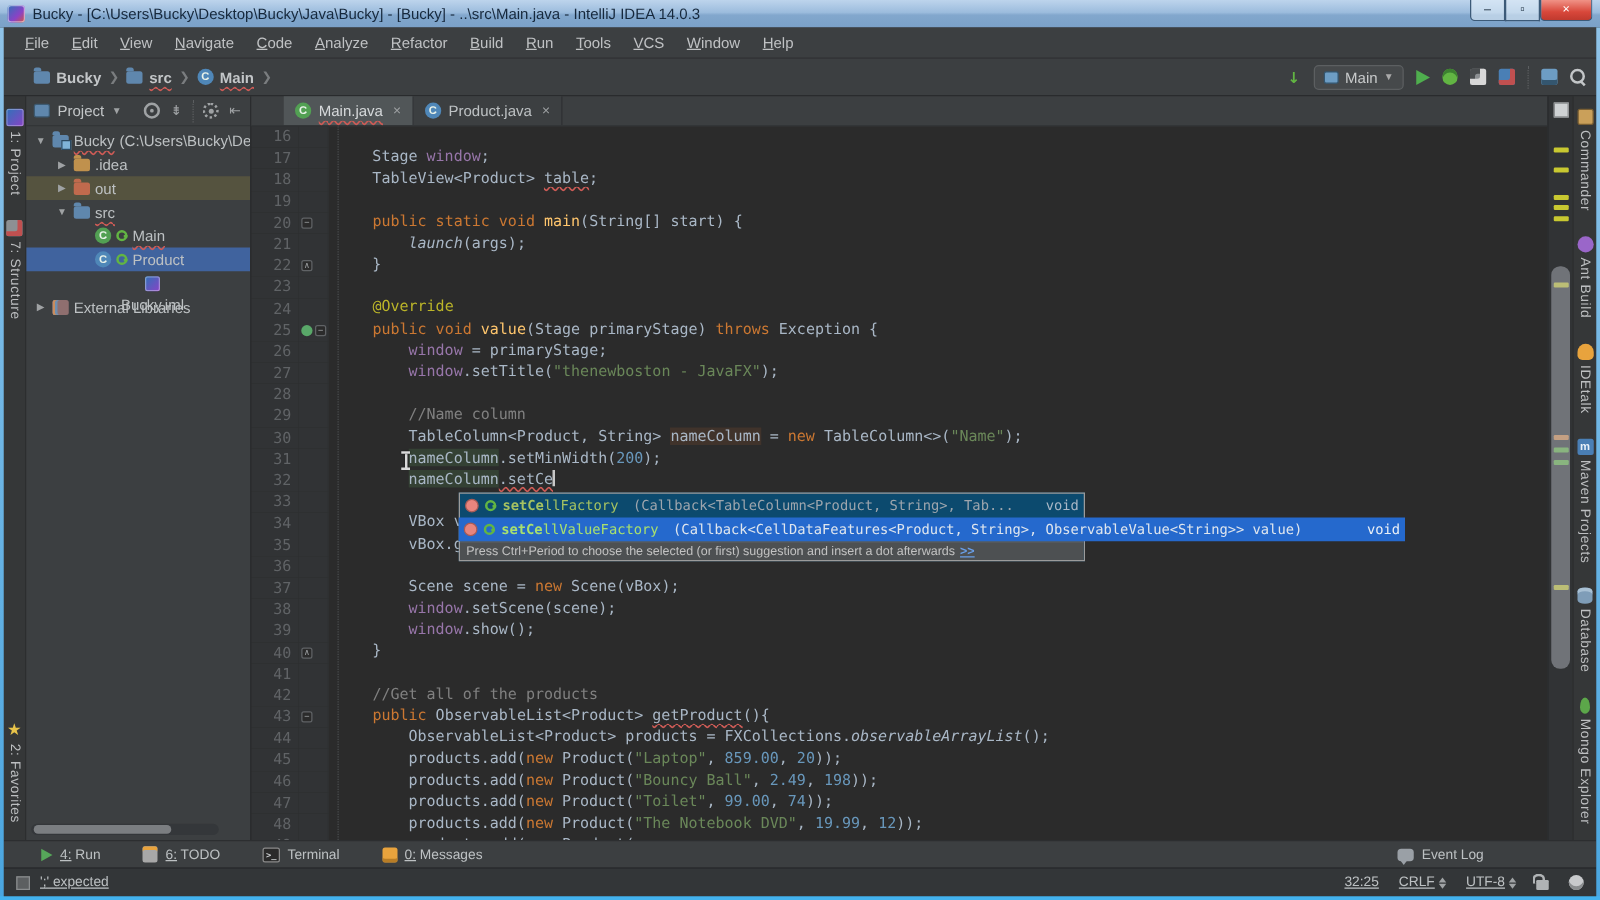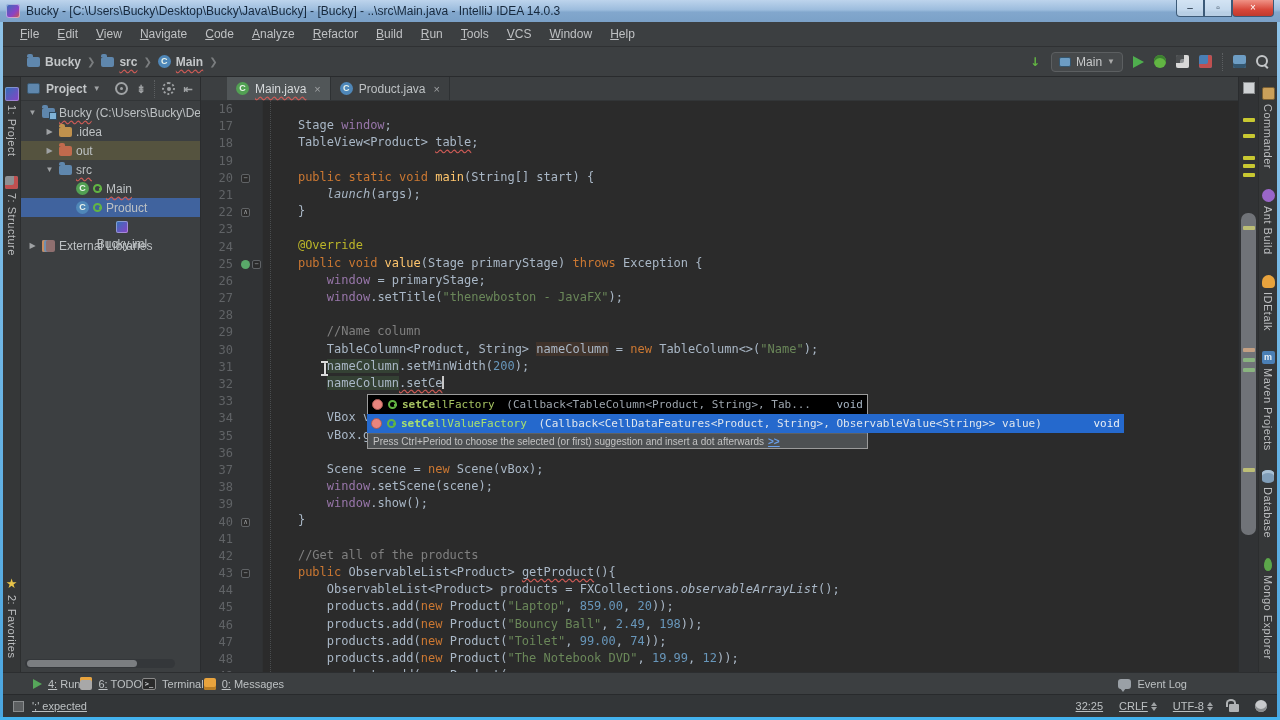--- a/index.html
+++ b/index.html
@@ -40,21 +40,21 @@
   .main{position:absolute;left:3px;top:77px;width:1274px;height:595px;}
   .stripe{position:absolute;top:0;height:595px;background:#353738;}
   .stripe.left{left:0;width:18px;border-right:1px solid #2c2e2f;}
   .stripe.right{left:1255px;width:19px;border-left:1px solid #2c2e2f;}
   .vbtn{display:flex;flex-direction:column;align-items:center;gap:4px;margin:10px 0;cursor:default;}
   .vbtn .vlabel{writing-mode:vertical-rl;color:#bdbfc1;font-size:11px;letter-spacing:.5px;}
   .stripe-col{display:flex;flex-direction:column;align-items:center;height:100%;}
   .vbtn.push-bottom{margin-top:auto;margin-bottom:14px;}
   
   .ppanel{position:absolute;left:18px;top:0;width:180px;height:595px;background:#3c3f41;border-right:1px solid #2a2c2e;}
-  .pp-header{height:24px;display:flex;align-items:center;gap:6px;padding:0 6px;border-bottom:1px solid #323537;color:#c3c6c8;font-size:12px;font-weight:bold;}
+  .pp-header{height:24px;display:flex;align-items:center;gap:6px;padding:0 6px;border-bottom:1px solid #323537;color:#c3c6c8;font-size:12px;font-weight:normal;}
   .pp-hic{width:13px;height:11px;background:#5f87ad;border-radius:2px;border:1px solid #3c5a72;}
   .pp-tools{margin-left:auto;display:flex;align-items:center;gap:7px;color:#9fa2a4;font-size:12px;}
   .pp-tree{position:absolute;top:26px;left:0;right:0;bottom:18px;overflow:hidden;}
   .tree-row{display:flex;align-items:center;gap:4px;height:19px;color:#bdc1c3;font-size:12px;white-space:nowrap;}
   .tree-row.hover{background:#55533f;}
   .tree-row.selected{background:#40639e;}
   .tree-row .arrow{width:11px;font-size:8px;color:#9fa2a4;text-align:center;flex:none;}
   .tlabel.wavy, .wavy{text-decoration:underline wavy #cf5b56;text-decoration-skip-ink:none;text-underline-offset:3px;}
   .pp-hscroll{position:absolute;left:4px;bottom:4px;width:150px;height:9px;border-radius:5px;background:#34373a;}
   .pp-hscroll .thumb{position:absolute;left:2px;top:1px;width:110px;height:7px;border-radius:4px;background:#8d9093;opacity:.8;}
@@ -141,37 +141,37 @@
   .sg.i{font-style:italic;}
   .sg.eu{text-decoration:underline wavy #cf5b56;text-decoration-skip-ink:none;text-underline-offset:2px;}
   .sg.hw{background:#40332b;} .sg.hr{background:#344134;}
   .caret{display:inline-block;width:2px;height:13px;background:#c8c8c8;vertical-align:-2px;}
   
   .estripe{position:absolute;left:1235px;top:0;width:20px;height:595px;background:#313335;border-left:1px solid #2a2c2e;}
   .insp{position:absolute;left:4px;top:5px;width:12px;height:12px;background:#cfd2d4;border:1px solid #8a8d8f;}
   .emark{position:absolute;left:4px;width:12px;height:4px;border-radius:1px;}
   .ethumb{position:absolute;left:2px;width:15px;border-radius:7px;background:rgba(175,180,188,.5);}
   
-  .popup{position:absolute;left:367px;top:394px;width:501px;z-index:20;border:1px solid #9b9b9b;background:#000000;}
+  .popup{position:absolute;left:367px;top:394px;width:501px;z-index:20;border:1px solid #9b9b9b;background:#0c4a6e;}
   .pp-row{display:flex;align-items:center;gap:5px;height:19px;padding:0 4px;
     font:11px "DejaVu Sans Mono",monospace;white-space:pre;overflow:hidden;}
   .pp-row .pname{color:#a5c261;}
   .pp-row .pname b{font-weight:bold;}
   .pp-row .pparams{color:#9da5ad;overflow:hidden;}
   .pp-row .pret{margin-left:auto;color:#a9b7c6;padding-left:12px;flex:none;}
   .pp-row.sel{position:absolute;left:-1px;top:19px;width:757px;background:#2569cd;z-index:2;}
   .pp-row.sel .pname{color:#a8e06e;}
   .pp-row.sel .pparams{color:#dfe6ee;}
   .pp-row.sel .pret{color:#eaf0f6;}
   .pp-foot{margin-top:19px;height:15px;background:#4d5052;border-top:1px solid #5e6164;
     display:flex;align-items:center;gap:4px;padding:0 5px;font-size:10px;color:#c2c2c2;white-space:nowrap;}
   .pp-foot .lnk{color:#6a9fe8;text-decoration:underline;font-weight:bold;}
   
   .bottombar{position:absolute;left:3px;top:672px;width:1274px;height:22px;background:#3c3f41;
-    border-top:1px solid #2c2e30;display:flex;align-items:center;padding-left:30px;}
+    border-top:1px solid #2c2e30;display:flex;align-items:center;gap:34px;padding-left:30px;}
   .bb-item{display:flex;align-items:center;gap:6px;color:#bdc1c3;font-size:11px;}
   .bb-item.mn .bb-label::first-letter{text-decoration:underline;}
   .bb-event{margin-left:auto;margin-right:90px;display:flex;align-items:center;gap:6px;color:#bdc1c3;font-size:11px;}
   .statusbar{position:absolute;left:3px;top:694px;width:1274px;height:23px;background:#333638;
     border-top:1px solid #282a2c;display:flex;align-items:center;padding:0 10px;color:#bdc1c3;font-size:11px;text-decoration:underline;}
   .sb-left{display:flex;align-items:center;gap:8px;}
   .sb-right{margin-left:auto;display:flex;align-items:center;gap:16px;}
   .sb-seg{display:flex;align-items:center;}
   
   .mouse{position:absolute;left:320px;top:361px;width:9px;height:15px;z-index:30;}

